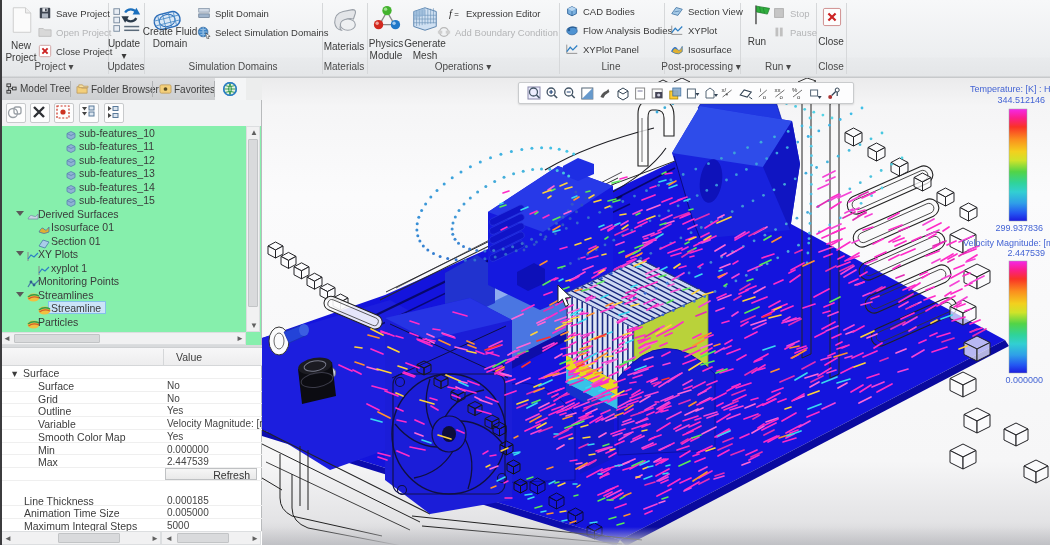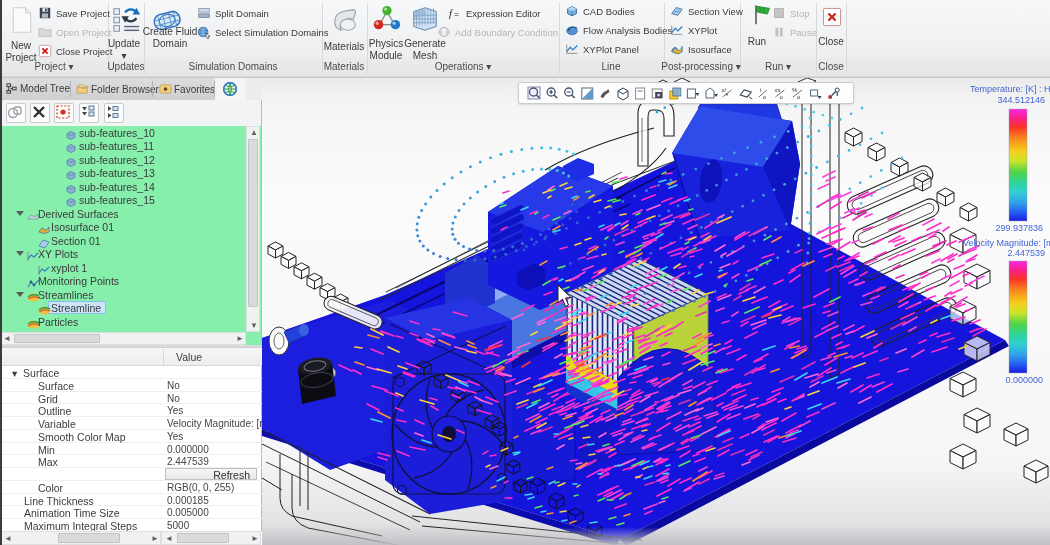--- a/index.html
+++ b/index.html
@@ -363,24 +363,20 @@
       <div class="pr" style="top:94.5px">
         <span class="pl" style="left:38px">Min</span>
         <span class="pv">0.000000</span>
       </div>
       <div class="pr" style="top:107.25px">
         <span class="pl" style="left:38px">Max</span>
         <span class="pv">2.447539</span>
       </div>
       <div class="pr" style="top:120.0px">
         <div class="abs" style="left:165px;top:0px;width:92px;height:12px;background:linear-gradient(#f6f6f6,#e9e9e9);border:1px solid #bfc1c3;font-size:10.5px;text-align:right;padding-right:6px;color:#333">Refresh</div>
-      </div>
-      <div class="pr" style="top:132.75px">
-        <span class="pl" style="left:38px">Color</span>
-        <span class="pv">RGB(0, 0, 255)</span>
       </div>
       <div class="pr" style="top:145.5px">
         <span class="pl" style="left:24px">Line Thickness</span>
         <span class="pv">0.000185</span>
       </div>
       <div class="pr" style="top:158.25px">
         <span class="pl" style="left:24px">Animation Time Size</span>
         <span class="pv">0.005000</span>
       </div>
       <div class="pr" style="top:171.0px">

